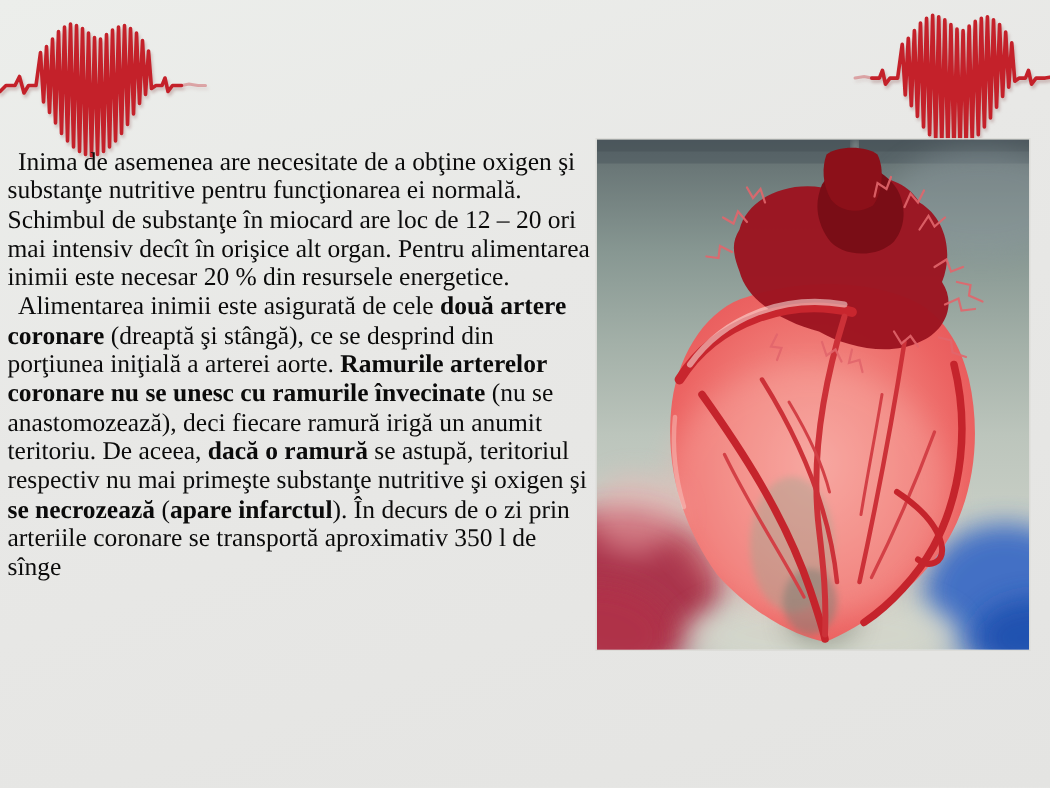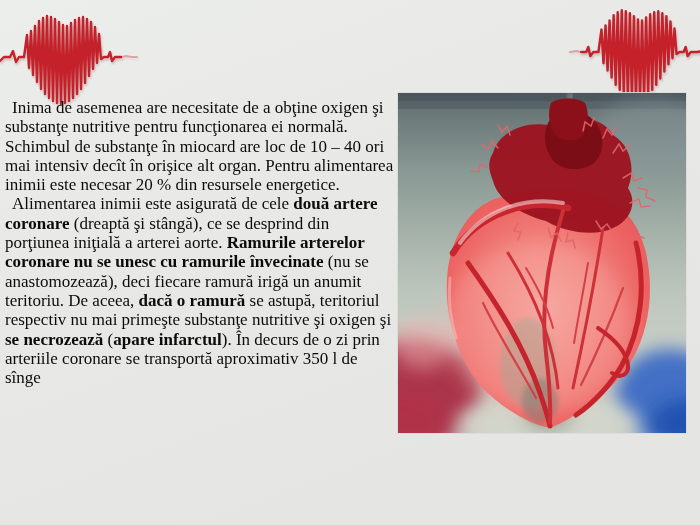--- a/index.html
+++ b/index.html
@@ -40,21 +40,21 @@
   </div>
 
   <div class="ecg ecg-right">
     <svg viewBox="0 0 140 100" preserveAspectRatio="none">
       <polyline fill="none" stroke="#c4212a" stroke-width="2" stroke-opacity="0.35" stroke-linecap="round" points="2,52 8,51 13,52"></polyline>
       <polyline fill="none" stroke="#c4212a" stroke-width="2.4" stroke-linejoin="round" stroke-linecap="round" points="13,52 18,52 20,47 22,56 25,52 30,52 33,30 35,63 37,26 39,70 41,21 43,77 45,16 47,84 49,13 51,89 53,11 55,93 57,12 59,96 61,14 63,98 65,17 67,99 69,20 71,98 73,21 75,96 77,18 79,93 81,15 83,89 85,13 87,84 89,12 91,78 93,14 95,71 97,17 99,64 101,22 103,58 105,29 107,54 110,52 114,52 116,47 118,56 121,52 127,52 133,51 140,52"></polyline>
     </svg>
   </div>
 
   <div class="text-block">
-      <p><span>Inima de asemenea are necesitate de a obţine oxigen şi substanţe nutritive pentru funcţionarea ei normală. Schimbul de substanţe în miocard are loc de 10 – 40 ori mai intensiv decît în orişice alt organ. Pentru alimentarea inimii este necesar 20 % din resursele energetice.</span></p>
+      <p><span>Inima de asemenea are necesitate de a obţine oxigen şi substanţe nutritive pentru funcţionarea ei normală. Schimbul de substanţe în miocard are loc de 12 – 20 ori mai intensiv decît în orişice alt organ. Pentru alimentarea inimii este necesar 20 % din resursele energetice.</span></p>
       <p><span>Alimentarea inimii este asigurată de cele </span><b>două artere coronare</b><span> (dreaptă şi stângă), ce se desprind din porţiunea iniţială a arterei aorte. </span><b>Ramurile arterelor coronare nu se unesc cu ramurile învecinate</b><span> (nu se anastomozează), deci fiecare ramură irigă un anumit teritoriu. De aceea, </span><b>dacă o ramură</b><span> se astupă, teritoriul respectiv nu mai primeşte substanţe nutritive şi oxigen şi </span><b>se necrozează</b><span> (</span><b>apare infarctul</b><span>). În decurs de o zi prin arteriile coronare se transportă aproximativ 350 l de sînge</span></p>
     </div>
 
   <figure class="photo">
     <svg viewBox="0 0 288 340" preserveAspectRatio="none" role="img" aria-label="Mulaj roşu al arterelor coronare ale inimii">
       <defs>
         <linearGradient id="pbg" x1="0" y1="0" x2="0" y2="1">
           <stop offset="0" stop-color="#5d686c"></stop>
           <stop offset="0.06" stop-color="#6b7878"></stop>
           <stop offset="0.22" stop-color="#879792"></stop>

